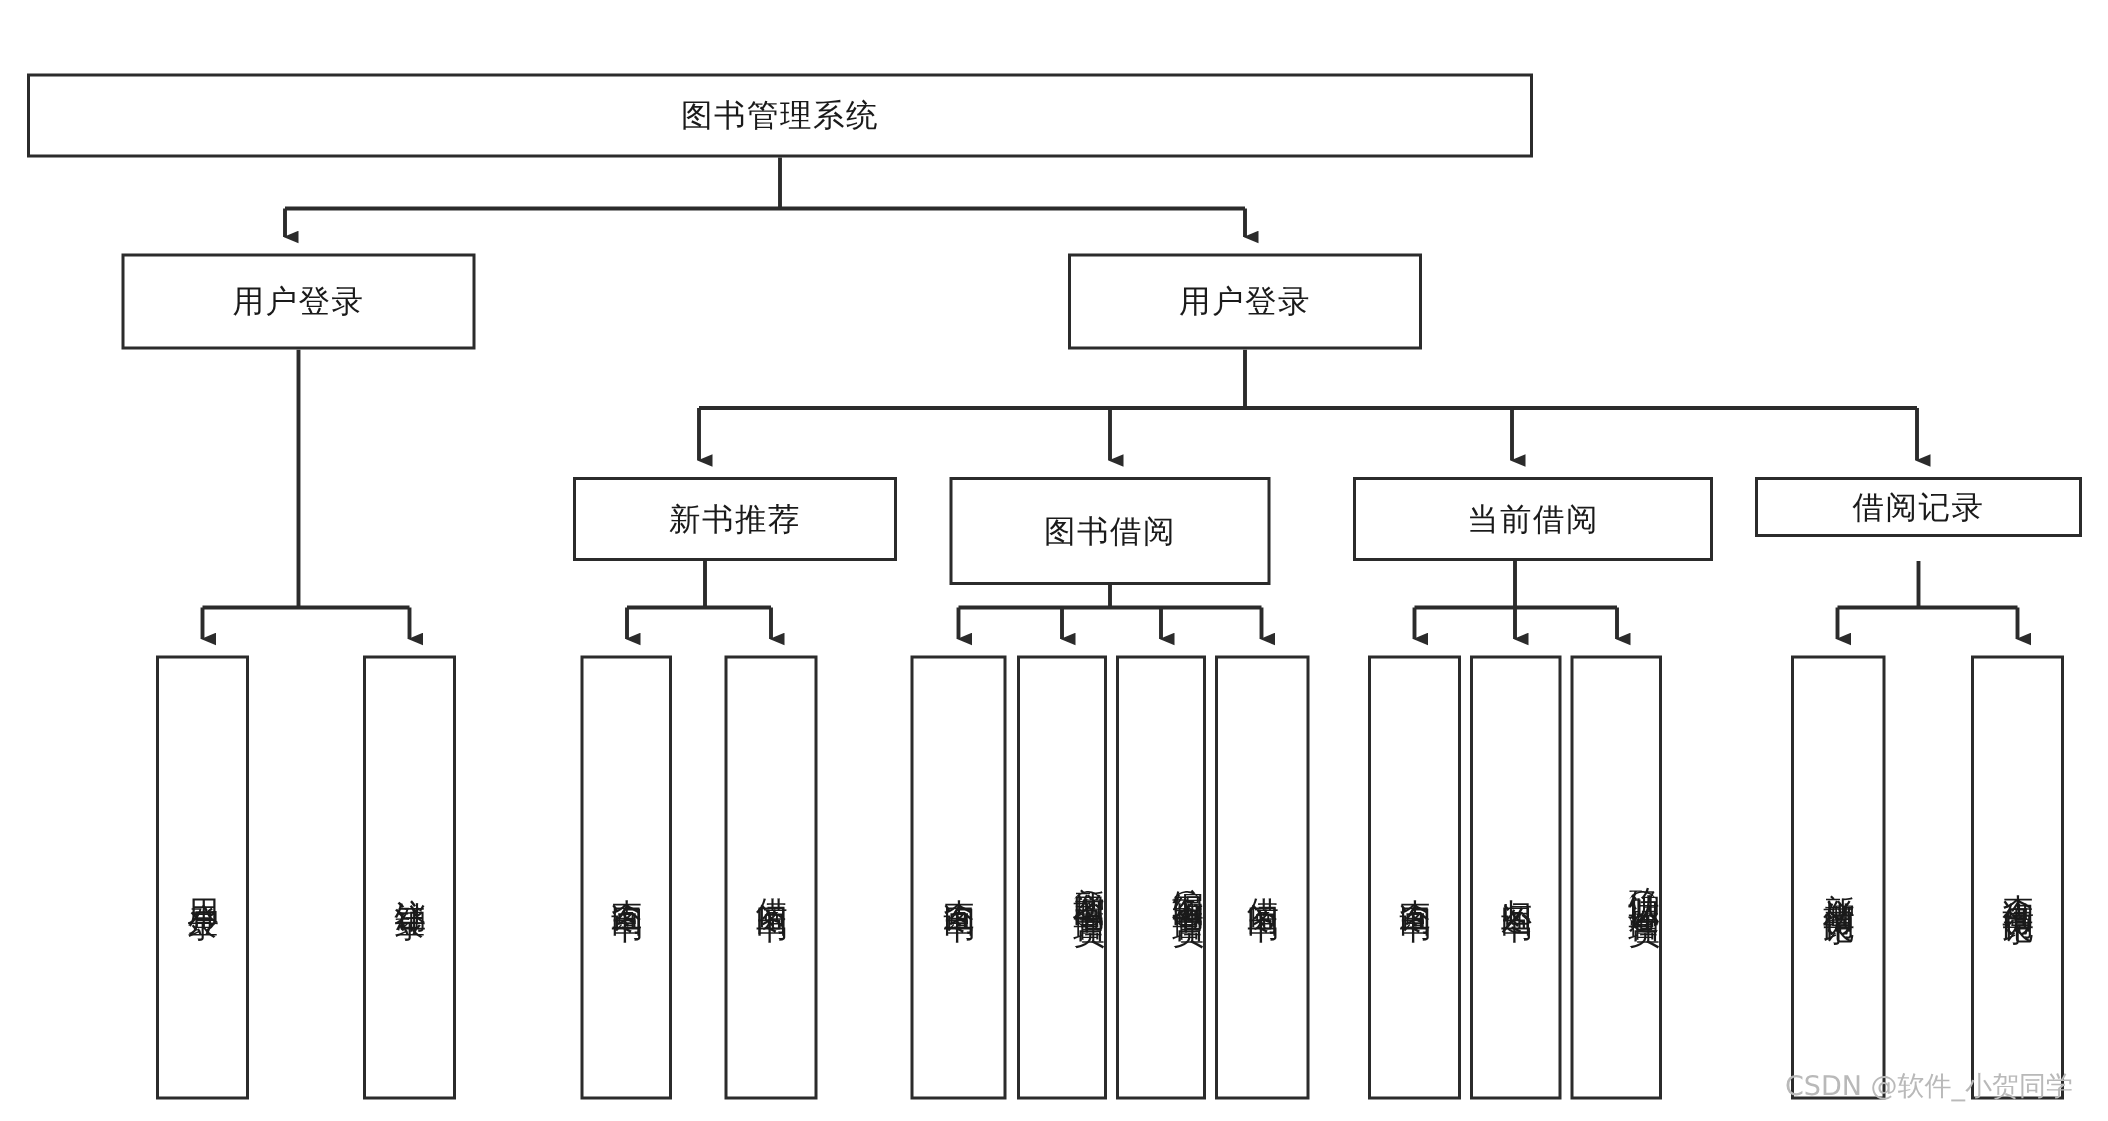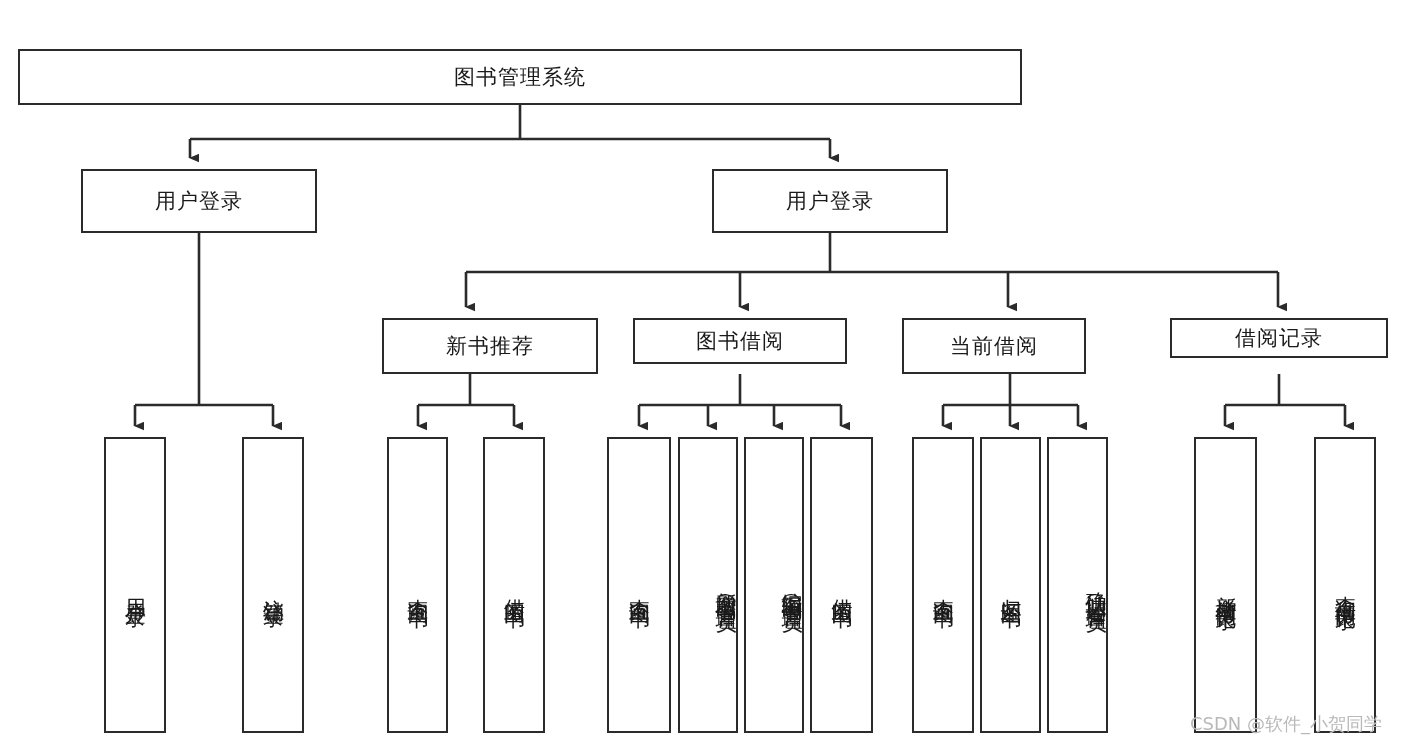--- a/index.html
+++ b/index.html
@@ -125,24 +125,24 @@
   <div class="node horiz" style="left:81px; top:169px; width:236px; height:64px;">
     <span>用户登录</span>
   </div>
   <div class="node horiz" style="left:712px; top:169px; width:236px; height:64px;">
     <span>用户登录</span>
   </div>
 
   <div class="node horiz" style="left:382px; top:318px; width:216px; height:56px;">
     <span>新书推荐</span>
   </div>
-  <div class="node horiz" style="left:633px; top:318px; width:214px; height:46px;text-align:center;">
+  <div class="node horiz" style="left:633px; top:318px; width:214px; height:72px;text-align:center;">
     <span>图书借阅</span>
   </div>
-  <div class="node horiz" style="left:902px; top:318px; width:184px; height:56px;">
+  <div class="node horiz" style="left:902px; top:318px; width:240px; height:56px;">
     <span>当前借阅</span>
   </div>
   <div class="node horiz" style="left:1170px; top:318px; width:218px; height:40px;">
     <span>借阅记录</span>
   </div>
 
   <div class="node vert mid-align" style="left:104px; top:437px; width:62px; height:296px;">
     <span>用户登录</span>
   </div>
   <div class="node vert mid-align" style="left:242px; top:437px; width:62px; height:296px;">

